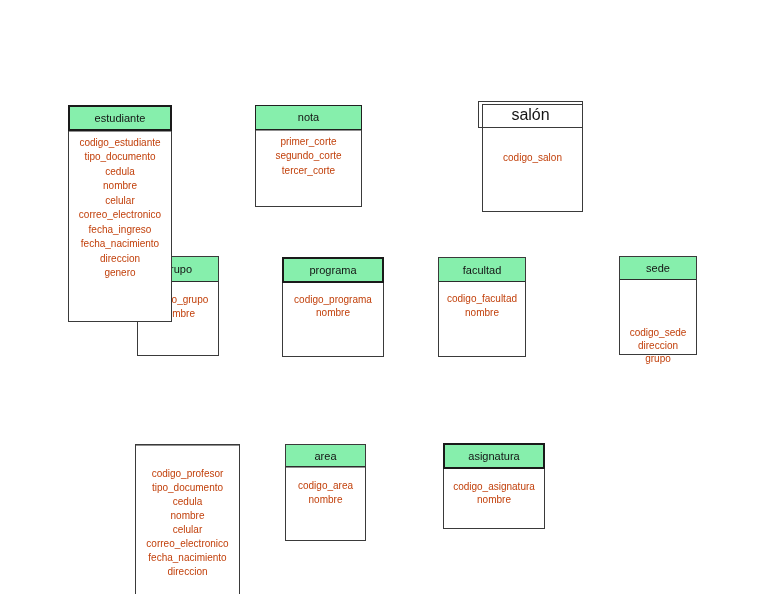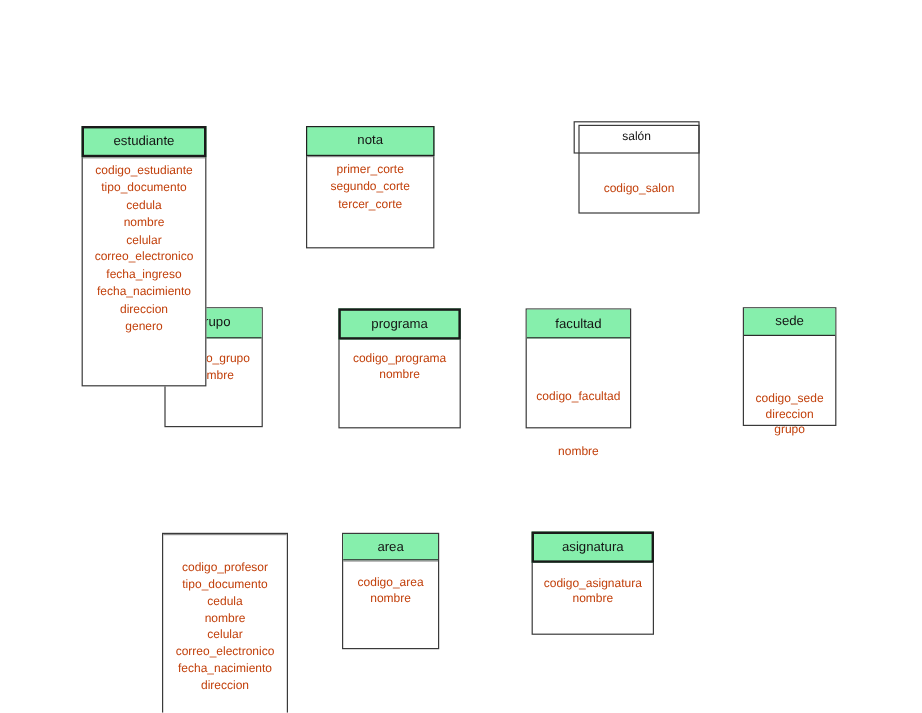--- a/index.html
+++ b/index.html
@@ -65,21 +65,21 @@
   #e-grupo .rows { padding-top: 11px; }
   #e-grupo .row { line-height: 13.5px; }
 
   #e-programa { left: 282px; top: 257px; width: 102px; height: 100px; }
   #e-programa .rows { padding-top: 10px; }
   #e-programa .row { line-height: 13.5px; }
 
   #e-facultad { left: 438px; top: 257px; width: 88px; height: 100px; }
   #e-facultad .hdr { height: 24px; }
   #e-facultad .rows { padding-top: 10px; }
-  #e-facultad .row { line-height: 13.5px; margin-top: 32px; }
+  #e-facultad .row { line-height: 13.5px; }
 
   #e-sede { left: 619px; top: 256px; width: 78px; height: 99px; }
   #e-sede .rows { padding-top: 4px; margin-top: 42px; }
   #e-sede .row { line-height: 13px; }
 
   #e-profesor { left: 135px; top: 444px; width: 105px; height: 172px; }
   #e-profesor .rows { padding-top: 21px; border-top: 1px solid #8f8f8f; }
   #e-profesor .row { line-height: 14px; }
 
   #e-area { left: 285px; top: 444px; width: 81px; height: 97px; }
@@ -93,34 +93,34 @@
 
   
   .salon-wrap {
     position: absolute;
     left: 478px; top: 101px;
     width: 105px; height: 104px;
   }
   .salon-body {
     position: absolute;
     left: 4px; top: 3px;
-    width: 101px; height: 74px;
+    width: 101px; height: 108px;
     border: 1.4px solid #3a3a3a;
     background: transparent;
   }
   .salon-body .rows { padding-top: 46px; }
   .salon-hdr {
     position: absolute;
     left: 0; top: 0;
     width: 105px; height: 27px;
     border: 1.4px solid #3a3a3a;
     display: flex;
     align-items: center;
     justify-content: center;
-    font-size: 10px;
+    font-size: 16px;
     color: #141414;
     background: transparent;
     white-space: nowrap;
   }
 </style>
 </head>
 <body>
 
 <div class="stage">
 

